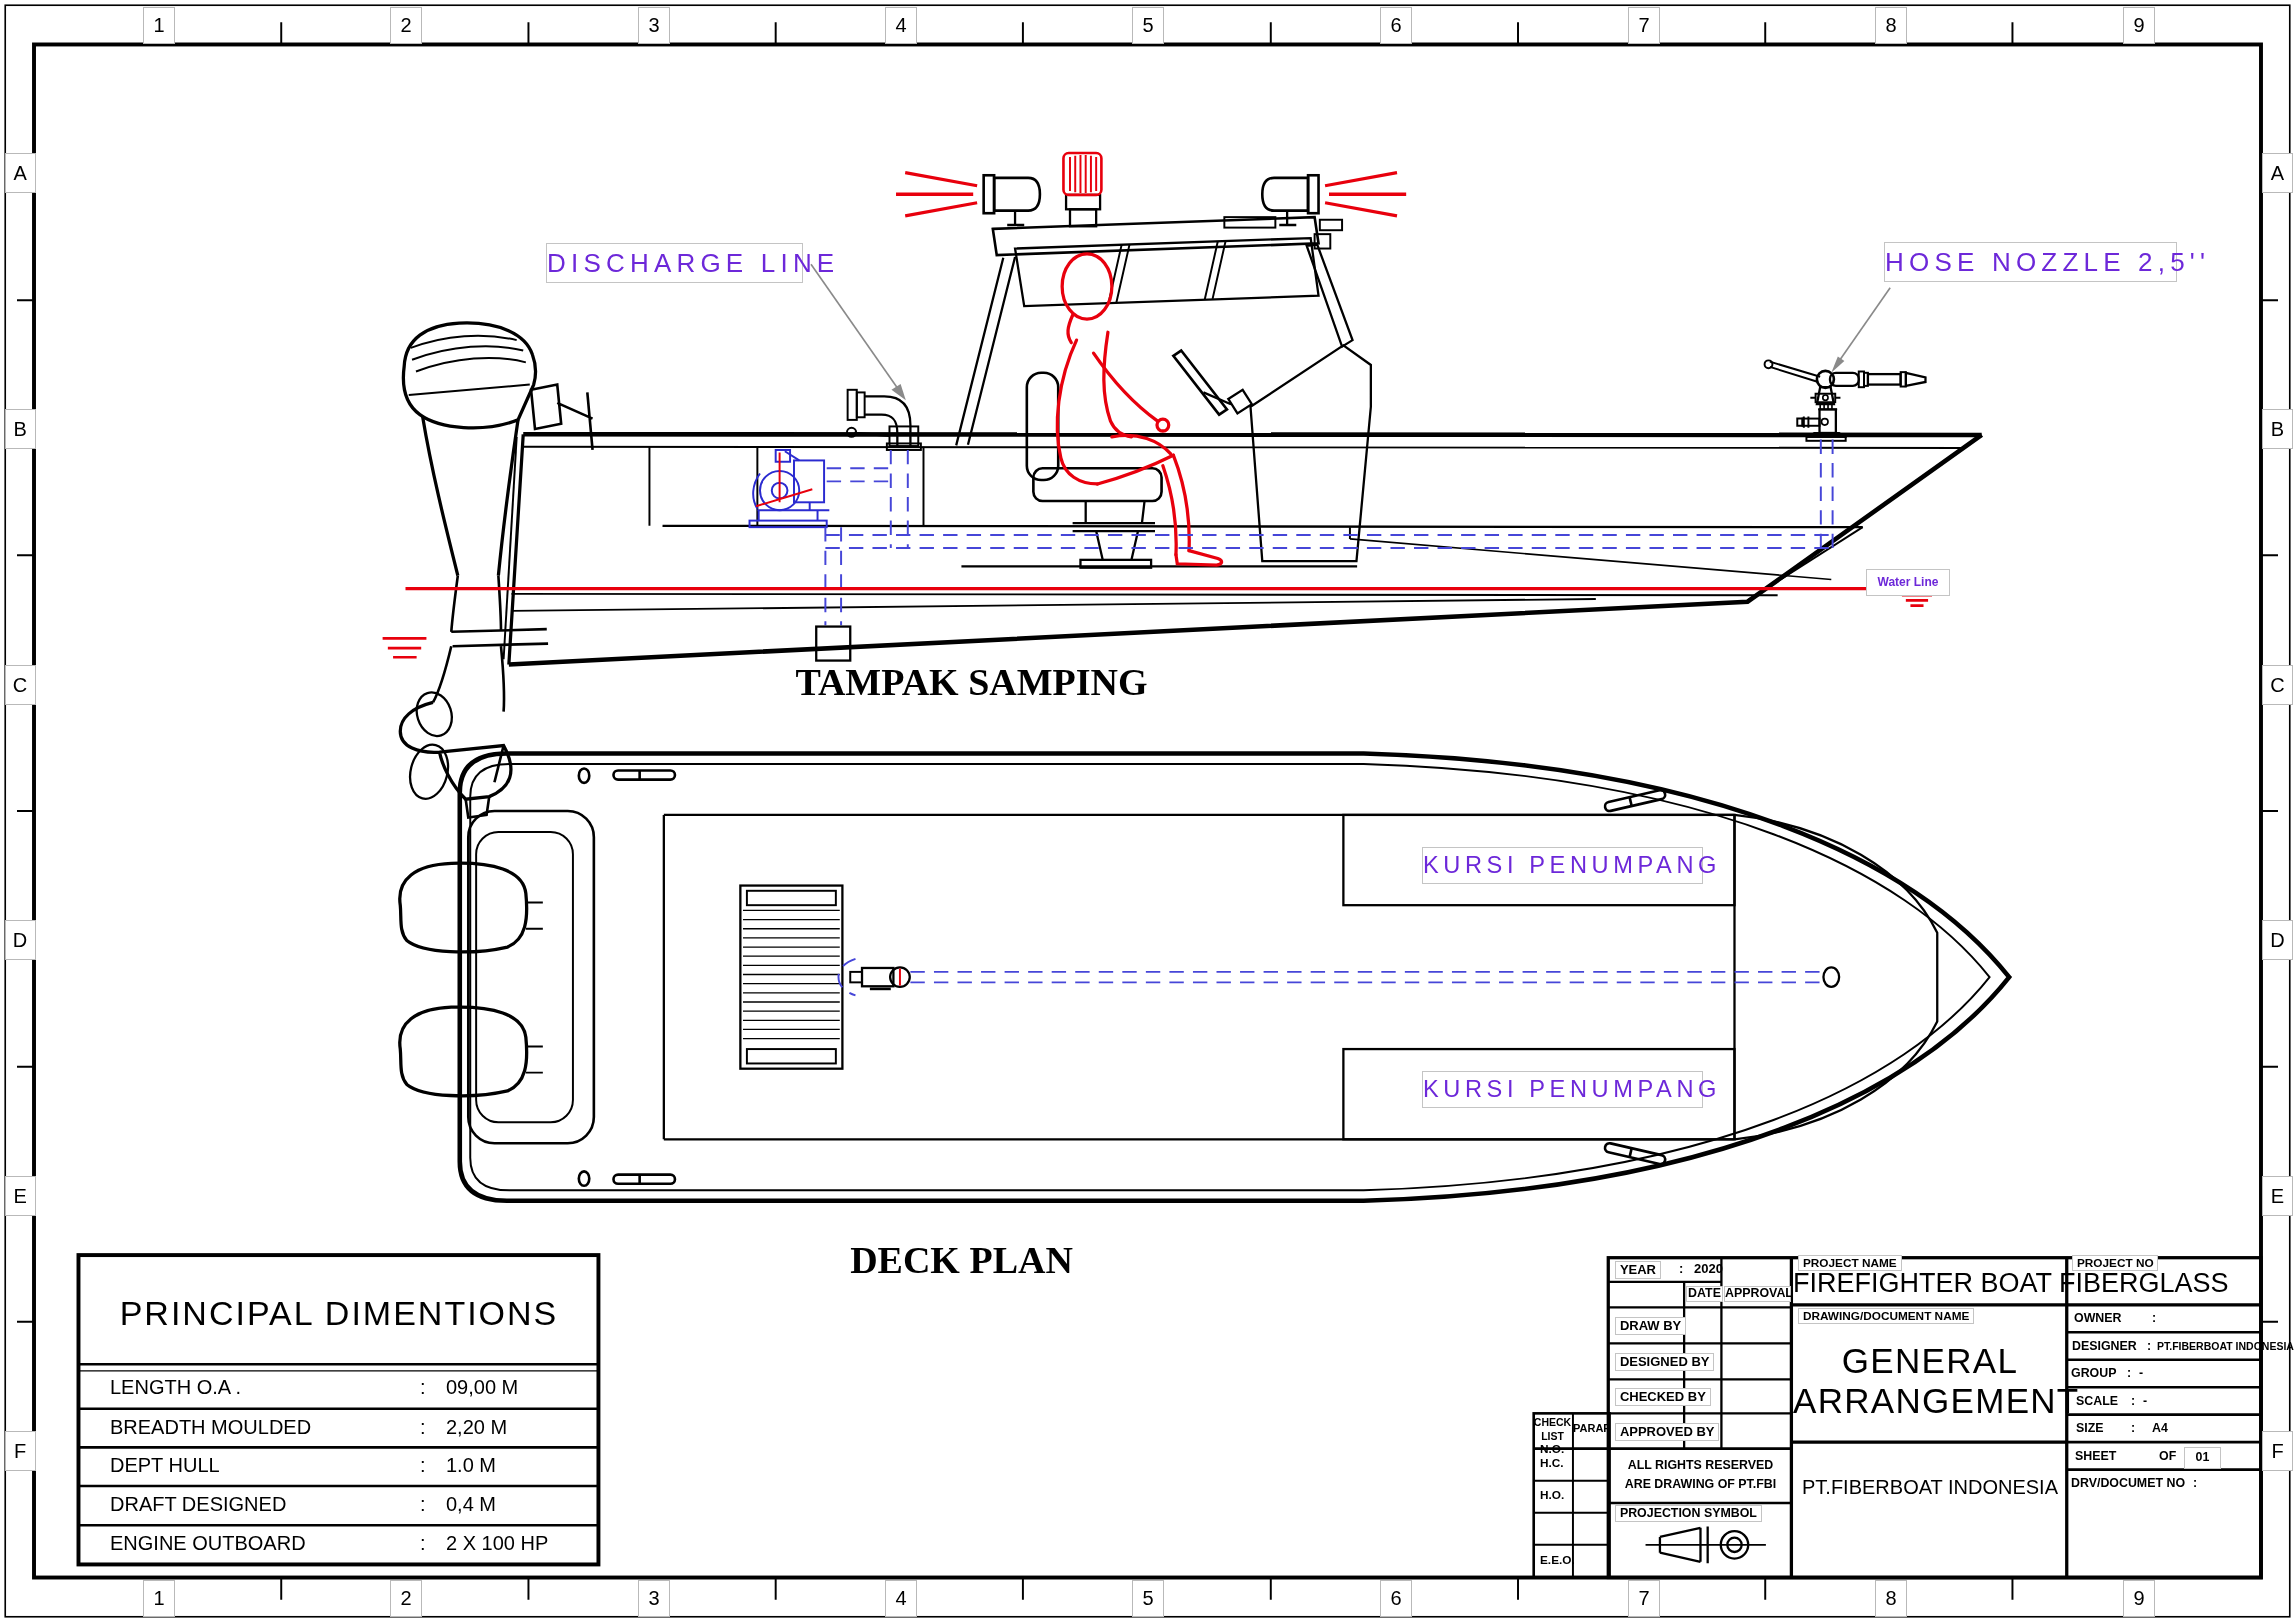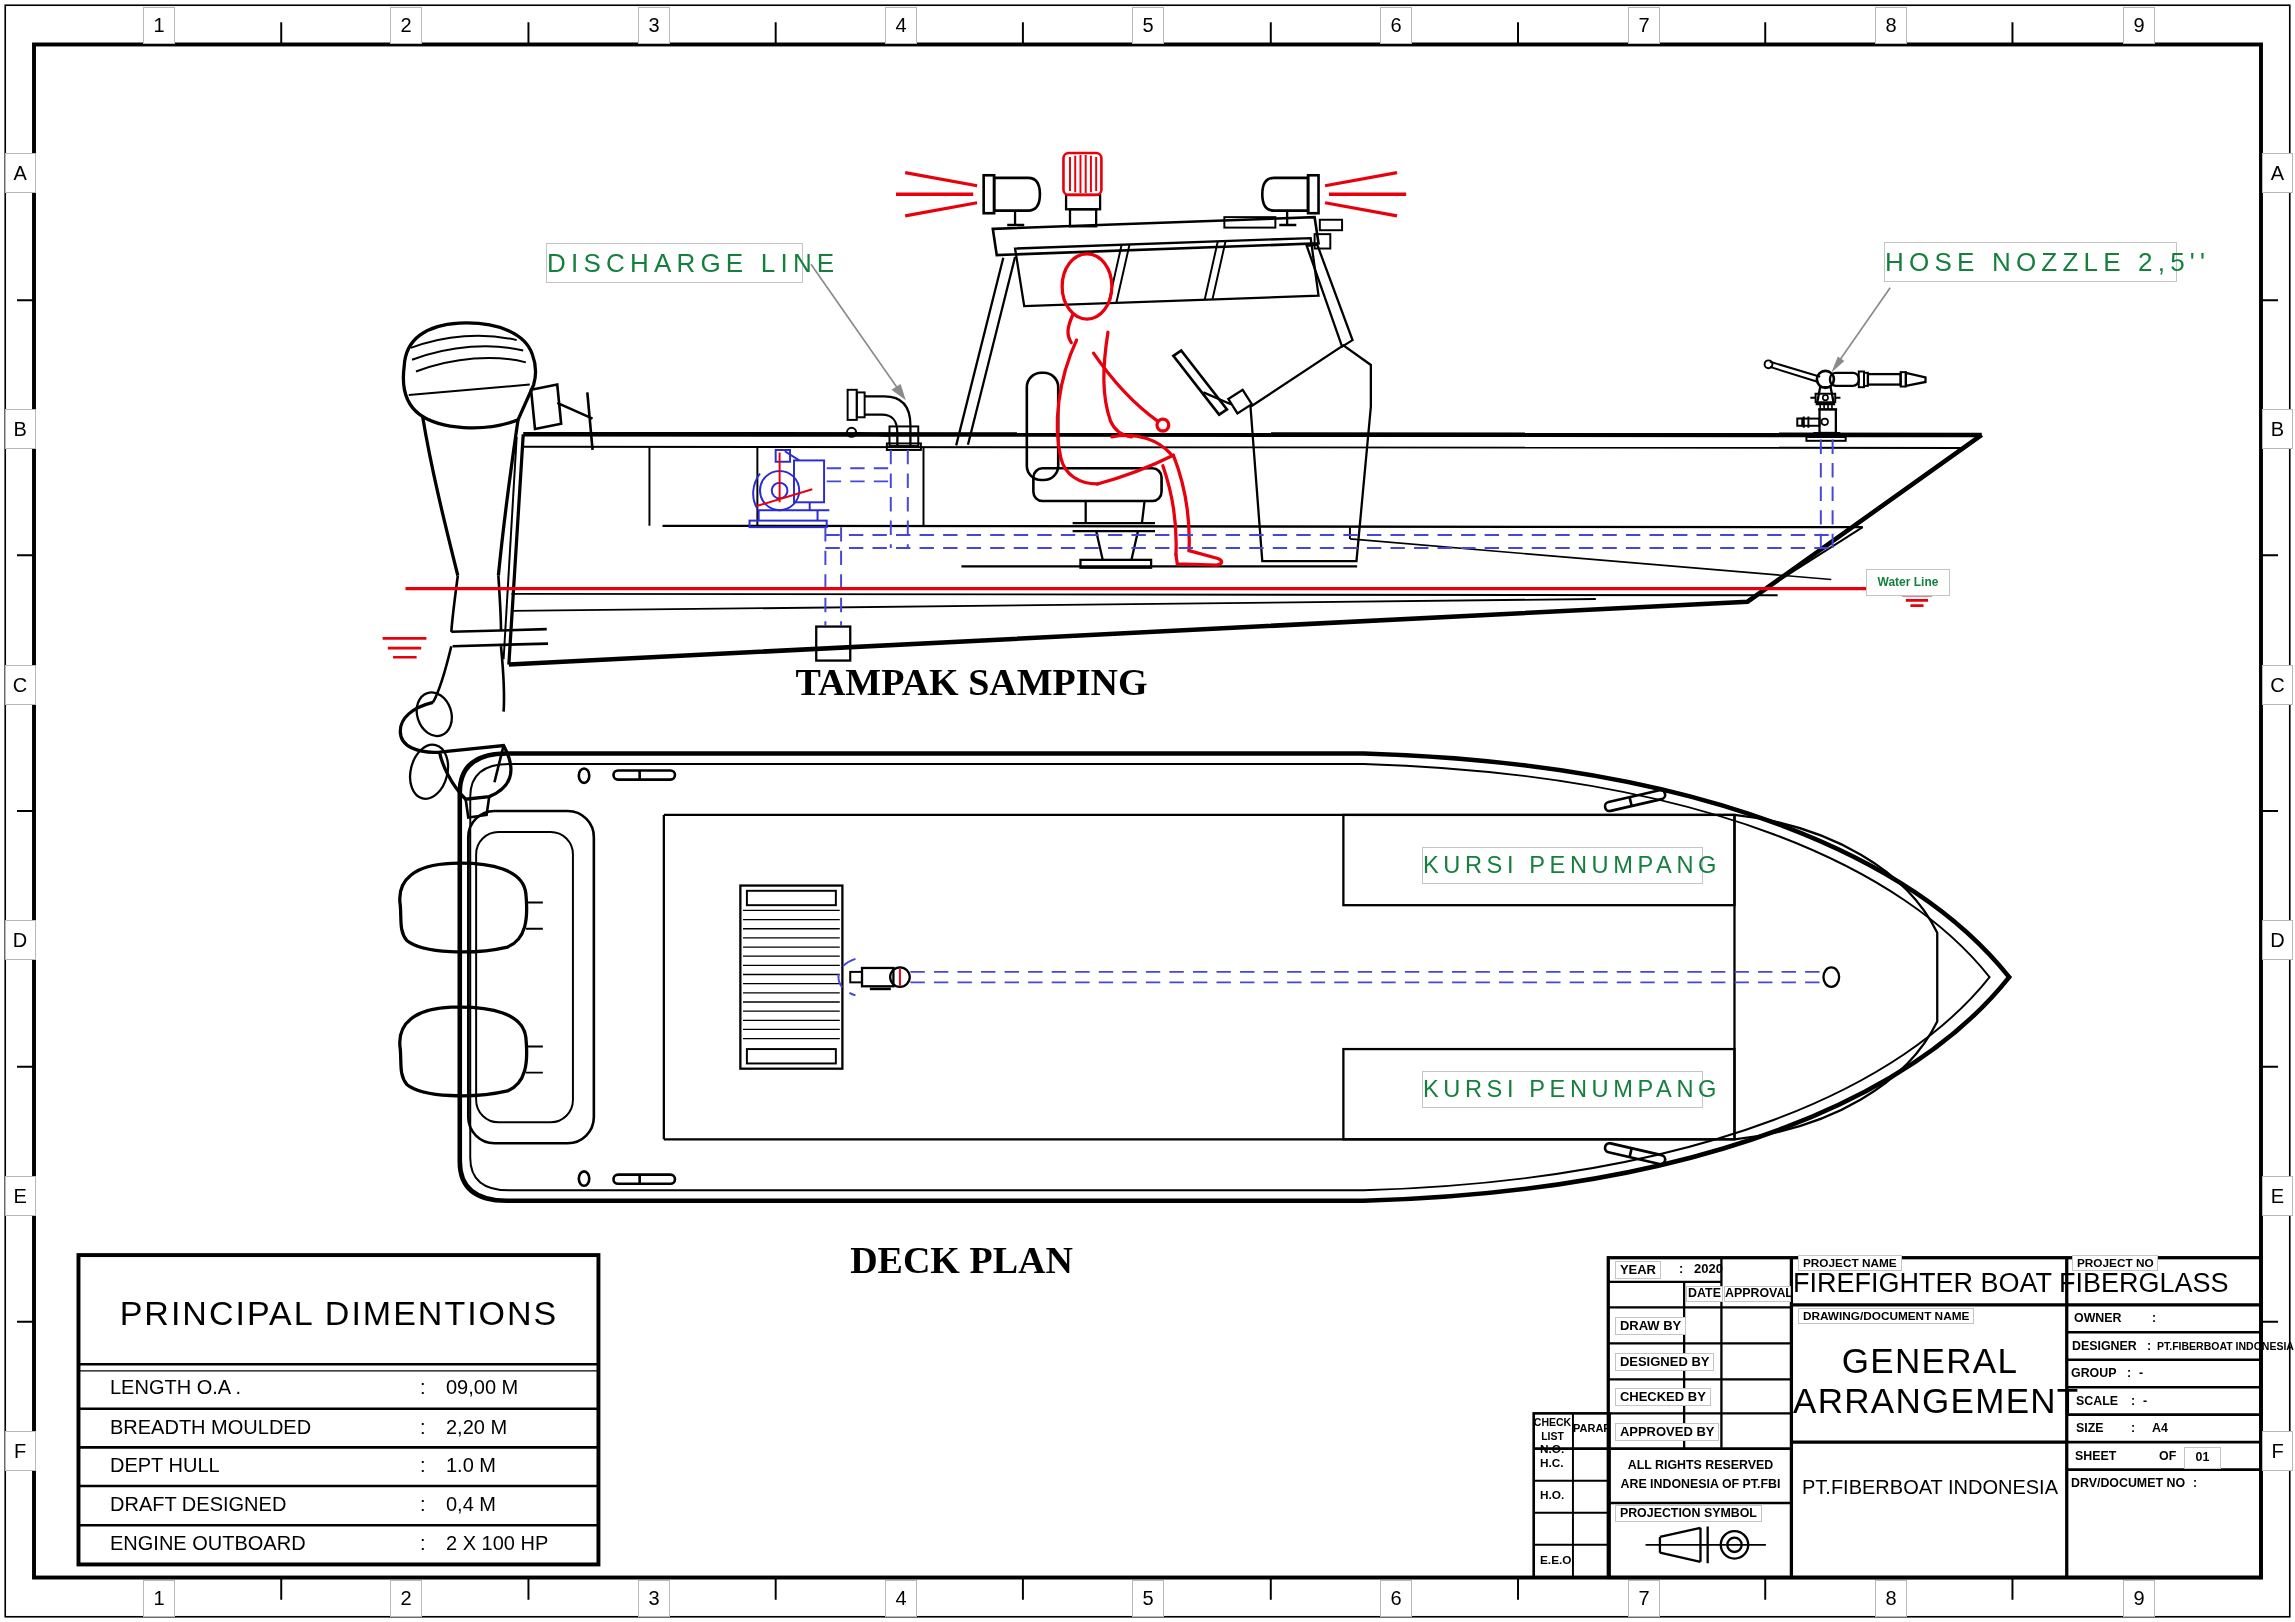--- a/index.html
+++ b/index.html
@@ -2,21 +2,21 @@
 <html style="font-size:10.5px"><head>
 <meta charset="utf-8">
 <style>
   html,body{margin:0;padding:0;background:#ffffff;}
   body{width:2295px;height:1622px;overflow:hidden;position:relative;
        font-family:"Liberation Sans",sans-serif;}
   #sheet{position:absolute;left:0;top:0;width:2295px;height:1622px;background:#fff;}
   #linework{position:absolute;left:0;top:0;}
   .t{position:absolute;white-space:nowrap;color:#000;line-height:1.1;}
   .ctr{text-align:center;}
-  .red{color:#15803d;}
+  .red{color:#6d28d9;}
   .boxed{border:1.3px solid #c4c4c4;background:#fff;}
   .cad{font-family:"Liberation Sans",sans-serif;font-weight:400;}
   .cadB{font-family:"Liberation Sans",sans-serif;font-weight:700;}
   .serifB{font-family:"Liberation Serif",serif;font-weight:700;}
   .lbl-red{font-size:26px;letter-spacing:5.2px;line-height:38px;}
   .kursi{font-size:23.6px;letter-spacing:4.6px;line-height:35px;margin-left:40px;}
   .gridlab{position:absolute;border:1.3px solid #b9b9b9;background:#fff;text-align:center;
            font-size:20px;color:#000;font-family:"Liberation Sans",sans-serif;}
 </style>
 </head>
@@ -304,21 +304,21 @@
 <div class="t cadB boxed" style="left:1615px;top:1353px;font-size:13px;padding:0.7px 3.9px;">DESIGNED BY</div>
 <div class="t cadB boxed" style="left:1615px;top:1388px;font-size:13px;padding:0.7px 3.9px;">CHECKED BY</div>
 <div class="t cadB boxed" style="left:1615px;top:1423px;font-size:13px;padding:0.7px 3.9px;">APPROVED BY</div>
 <div class="t cadB ctr" style="left:1533px;top:1416px;width:39px;font-size:10.5px;line-height:13.7px;white-space:normal;">CHECK LIST</div>
 <div class="t cadB ctr" style="left:1573px;top:1422px;width:37px;font-size:11px;">PARAF</div>
 <div class="t cadB" style="left:1540px;top:1457px;font-size:11.8px;">H.C.</div>
 <div class="t cadB" style="left:1540px;top:1489px;font-size:11.8px;">H.O.</div>
 <div class="t cadB" style="left:1540px;top:1443px;font-size:11.8px;">N.O.</div>
 <div class="t cadB" style="left:1540px;top:1554px;font-size:11.8px;">E.E.O.</div>
 <div class="t cadB ctr" style="left:1613px;top:1459px;width:175px;font-size:12.4px;">ALL RIGHTS RESERVED</div>
-<div class="t cadB ctr" style="left:1613px;top:1478px;width:175px;font-size:12.4px;">ARE INDONESIA OF PT.FBI</div>
+<div class="t cadB ctr" style="left:1613px;top:1478px;width:175px;font-size:12.4px;">ARE DRAWING OF PT.FBI</div>
 <div class="t cadB boxed" style="left:1615px;top:1505px;font-size:12.4px;padding:0.7px 3.9px;">PROJECTION SYMBOL</div>
 
 <div class="t cadB boxed" style="left:1798px;top:1255px;font-size:11.8px;padding:0.7px 3.9px;">PROJECT NAME</div>
 <div class="t cad ctr" style="left:1793px;top:1269px;width:272px;font-size:27px;">FIREFIGHTER BOAT FIBERGLASS</div>
 <div class="t cadB boxed" style="left:1798px;top:1308px;font-size:11.8px;padding:0.7px 3.9px;">DRAWING/DOCUMENT NAME</div>
 <div class="t cad ctr" style="left:1793px;top:1342px;width:274px;font-size:35px;letter-spacing:1.3px;">GENERAL</div>
 <div class="t cad ctr" style="left:1793px;top:1382px;width:274px;font-size:35px;letter-spacing:1.3px;">ARRANGEMENT</div>
 <div class="t cad ctr" style="left:1793px;top:1476px;width:274px;font-size:20px;">PT.FIBERBOAT INDONESIA</div>
 
 <div class="t cadB boxed" style="left:2072px;top:1255px;font-size:11.8px;padding:0.7px 3.9px;">PROJECT NO</div>

